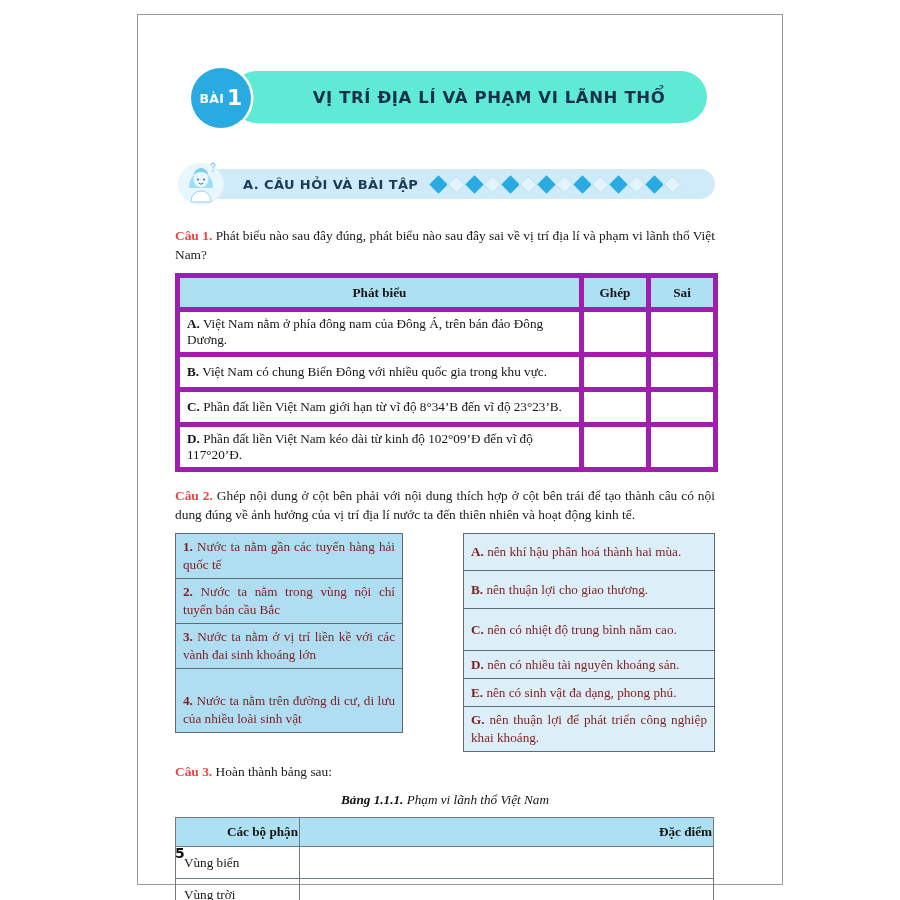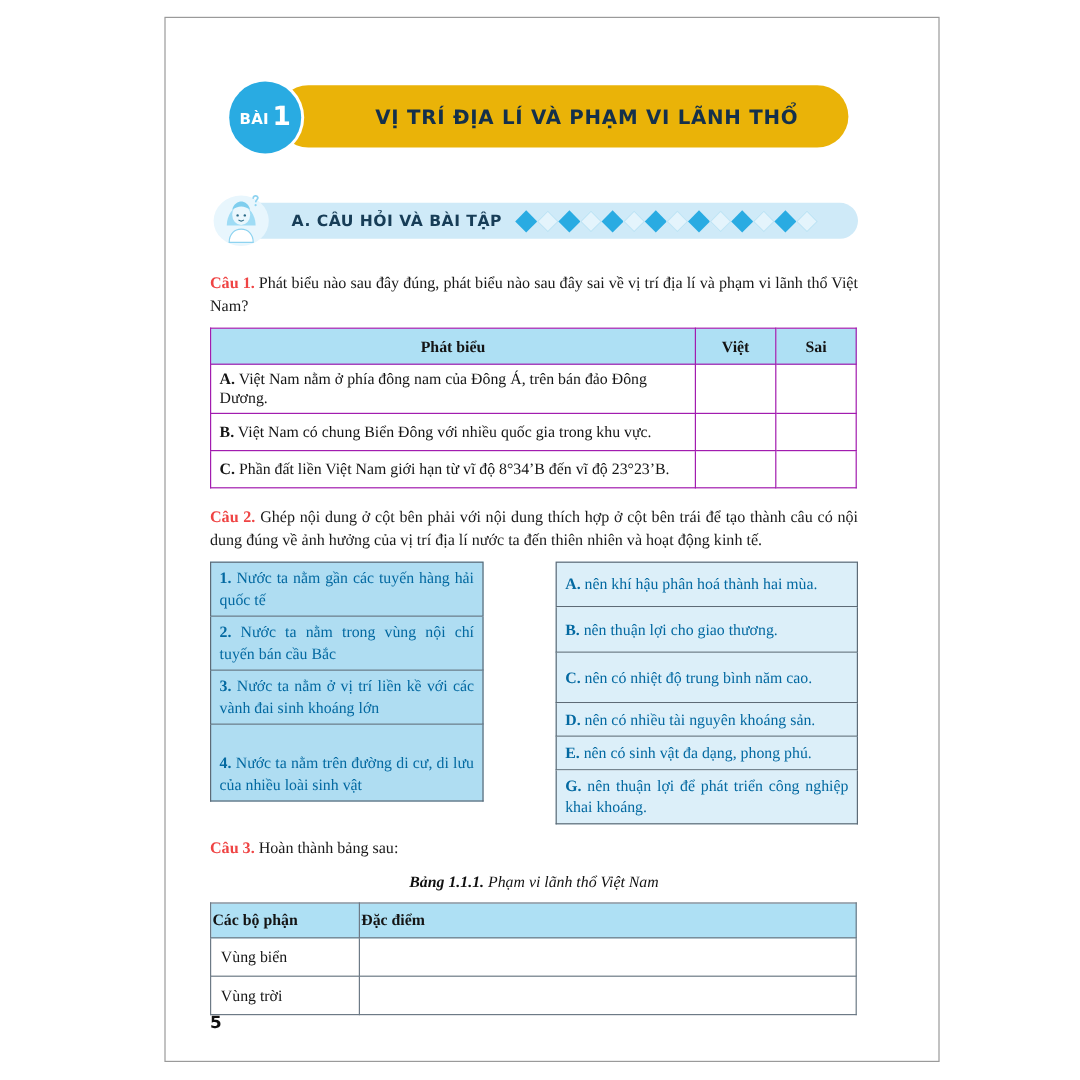--- a/index.html
+++ b/index.html
@@ -28,21 +28,21 @@
   
   .banner-wrap{
     position:relative;
     height:62px;
     margin-top:54px;
   }
   .banner-bar{
     position:absolute;
     left:56px;top:3px;
     width:476px;height:52px;
-    background:#eab308;
+    background:#5eead4;
     border-radius:26px;
     display:flex;align-items:center;justify-content:center;
   }
   .banner-title{
     font-family:"DejaVu Sans", sans-serif;
     font-weight:bold;
     font-size:16.5px;
     letter-spacing:0.6px;
     color:#14304b;
     padding-left:40px;
@@ -125,21 +125,21 @@
   .mt10{margin-top:10px;}
 
   
   table{border-collapse:collapse;}
   .tbl1{
     width:538px;
     margin-top:9px;
     table-layout:fixed;
   }
   .tbl1 th,.tbl1 td{
-    border:1px solid #a21caf;
+    border:5px solid #a21caf;
     font-size:13.2px;
     color:#141414;
   }
   .tbl1 thead th{
     background:#AEE0F4;
     font-weight:bold;
     text-align:center;
     height:25px;
     padding:2px 4px;
   }
@@ -156,21 +156,21 @@
     display:flex;
     margin-top:9px;
     justify-content:space-between;
   }
   .match-col{width:228px;}
   .match-col.right{width:252px;}
   .mrow{
     border:1px solid #5d6b77;
     font-size:13.2px;
     line-height:1.36;
-    color:#0369a1;
+    color:#7f1d1d;
     padding:4px 7px;
     box-sizing:border-box;
     text-align:justify;
   }
   .mrow + .mrow{border-top:none;}
   .left .mrow{background:#AFDDF2;}
   .right .mrow{background:#DCEFF9;display:flex;align-items:center;}
   .h28{min-height:28px;}
   .h38{min-height:38px;}
   .h64{min-height:64px;}
@@ -191,21 +191,21 @@
     table-layout:fixed;
   }
   .tbl2 th,.tbl2 td{
     border:1px solid #6d7a86;
     font-size:13.2px;
     color:#141414;
   }
   .tbl2 thead th{
     background:#AEE0F4;
     font-weight:bold;
-    text-align:left;
+    text-align:right;
     height:26px;
   }
   .tbl2 tbody td.part{
     padding:4px 8px;
     height:23px;
     text-align:left;
   }
   .tbl2 tbody td.feat{height:23px;}
 
   
@@ -288,37 +288,42 @@
 
   <table class="tbl1">
     <colgroup>
         <col style="width:404px">
         <col style="width:67px">
         <col style="width:67px">
       </colgroup>
     <thead>
       <tr>
         <th>Phát biểu</th>
-        <th>Việt</th>
+        <th>Ghép</th>
         <th>Sai</th>
       </tr>
     </thead>
     <tbody>
       <tr>
         <td class="stmt"><span class="b">A.</span><span> Việt Nam nằm ở phía đông nam của Đông Á, trên bán đảo Đông Dương.</span></td>
         <td class="mark"></td>
         <td class="mark"></td>
       </tr>
       <tr>
         <td class="stmt"><span class="b">B.</span><span> Việt Nam có chung Biển Đông với nhiều quốc gia trong khu vực.</span></td>
         <td class="mark"></td>
         <td class="mark"></td>
       </tr>
       <tr>
         <td class="stmt"><span class="b">C.</span><span> Phần đất liền Việt Nam giới hạn từ vĩ độ 8°34’B đến vĩ độ 23°23’B.</span></td>
+        <td class="mark"></td>
+        <td class="mark"></td>
+      </tr>
+      <tr>
+        <td class="stmt"><span class="b">D.</span><span> Phần đất liền Việt Nam kéo dài từ kinh độ 102°09’Đ đến vĩ độ 117°20’Đ.</span></td>
         <td class="mark"></td>
         <td class="mark"></td>
       </tr>
     </tbody>
   </table>
 
   <div class="q mt14">
     <span class="q-label">Câu 2.</span><span> Ghép nội dung ở cột bên phải với nội dung thích hợp ở cột bên trái để tạo thành câu có nội dung đúng về ảnh hưởng của vị trí địa lí nước ta đến thiên nhiên và hoạt động kinh tế.</span>
   </div>
 

